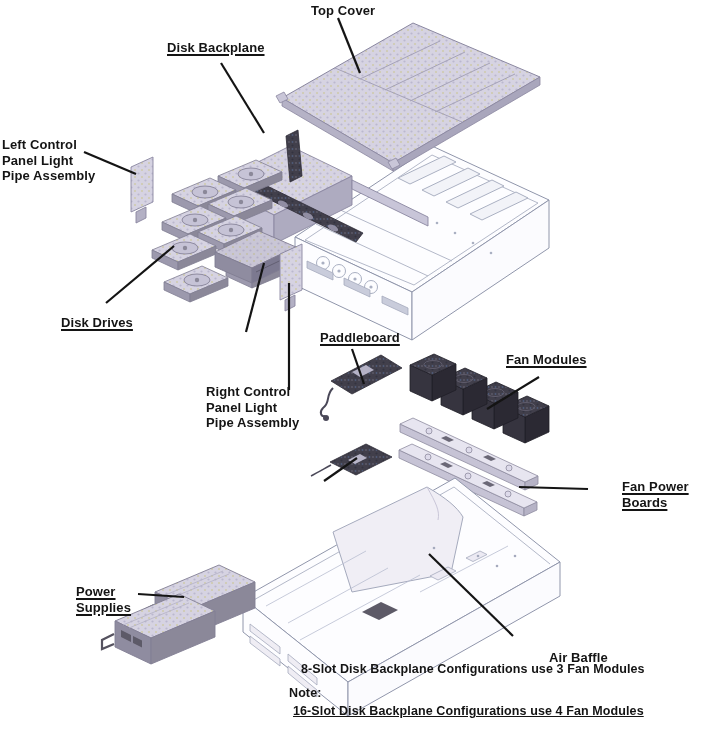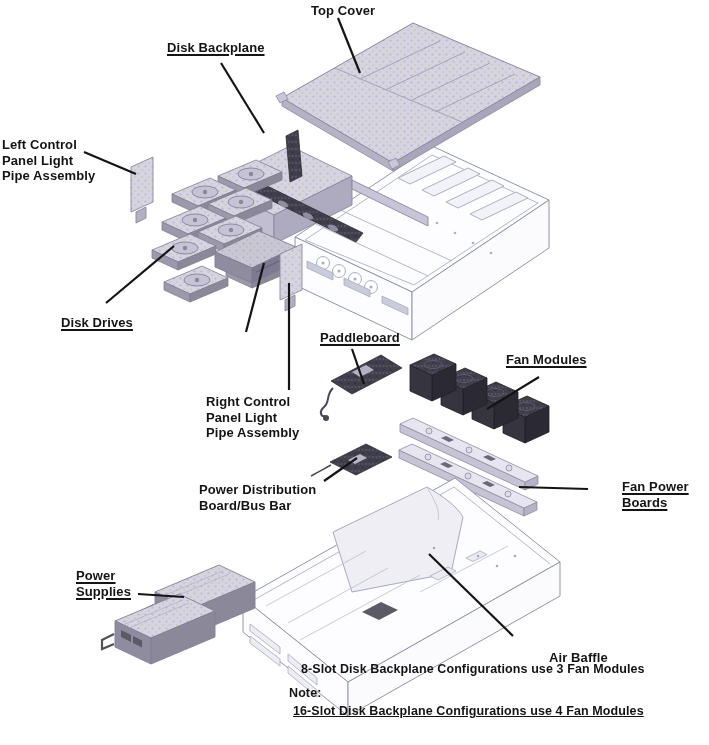--- a/index.html
+++ b/index.html
@@ -313,27 +313,25 @@
 </svg>
 
 <div class="lbl" style="left:311px;top:3px;">Top Cover</div>
 <div class="lbl u" style="left:167px;top:40px;">Disk Backplane</div>
 <div class="lbl" style="left:2px;top:137px;">Left Control
 Panel Light
 Pipe Assembly</div>
 <div class="lbl u" style="left:61px;top:315px;">Disk Drives</div>
 <div class="lbl u" style="left:320px;top:330px;">Paddleboard</div>
 <div class="lbl u" style="left:506px;top:352px;">Fan Modules</div>
-<div class="lbl" style="left:206px;top:394px;">Right Control
+<div class="lbl" style="left:206px;top:384px;">Right Control
 Panel Light
 Pipe Assembly</div>
-<div class="lbl" style="left:199px;top:482px;">Power Distribution
-Board/Bus Bar</div>
 <div class="lbl u" style="left:591px;top:479px;padding-left:31px;">Fan Power Boards</div>
-<div class="lbl u" style="left:76px;top:568px;">Power
+<div class="lbl u" style="left:76px;top:584px;">Power
 Supplies</div>
 <div class="lbl" style="left:501px;top:650px;margin-left:48px;">Air Baffle</div>
 
 <div class="lbl note" style="left:283px;top:686px;">Note:</div>
 <div class="lbl note" style="left:295px;top:662px;">8-Slot Disk Backplane Configurations use 3 Fan Modules</div>
 <div class="lbl note" style="left:287px;top:704px;text-decoration:underline;">16-Slot Disk Backplane Configurations use 4 Fan Modules</div>
 
 </div>
 
 </body></html>

